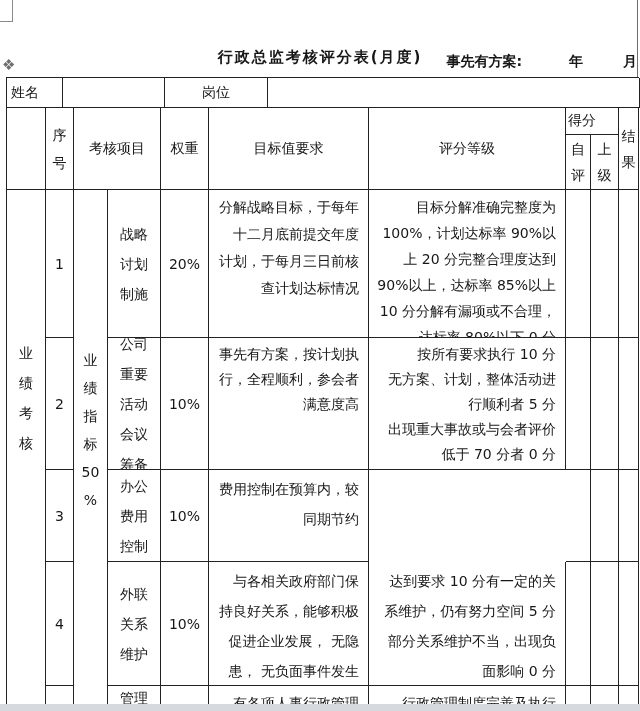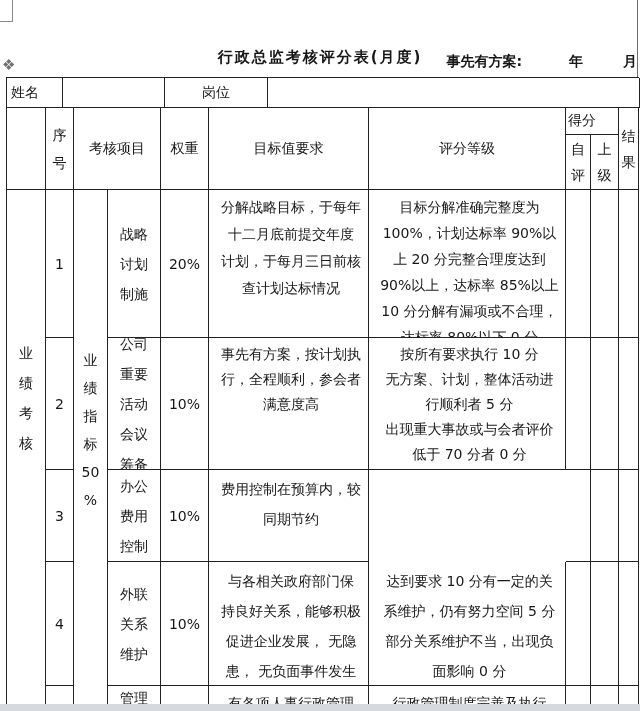--- a/index.html
+++ b/index.html
@@ -28,21 +28,21 @@
   .nc.ctr { justify-content:center; }
 
   .main-table { position:absolute; left:6px; top:108px; width:633px; height:603px;
     display:grid;
     grid-template-columns:39px 28px 34px 53px 48px 160px 197px 25px 28px 20px;
     grid-template-rows:27px 55px 148px 132px 92px 124px 25px;
     border-left:1px solid #222; font-size:14px; background:#fff; }
   .c { border-right:1px solid #222; border-bottom:1px solid #222; overflow:hidden; }
   .cc { display:flex; align-items:center; justify-content:center;
     text-align:center; white-space:pre-line; }
-  .txt { padding:4px 0 0 5px; white-space:pre-line; text-align:center; word-break:break-all; }
+  .txt { padding:4px 9px 0 5px; white-space:pre-line; text-align:right; word-break:break-all; }
   .lh25 { line-height:25px; } .lh26 { line-height:26px; }
   .lh27 { line-height:27px; } .lh28 { line-height:28px; } .lh30 { line-height:30px; }
   .score-head { justify-content:flex-start; padding-left:2px; }
   .nudge-up-lg { padding-bottom:104px; }
   .nudge-up-sm { padding-bottom:40px; }
   .toprow { align-items:flex-start; padding-top:4px; }
 
   .bottom-strip { position:absolute; left:0; bottom:0; width:640px; height:7px; background:#d6d9de; }
 </style>
 </head>

